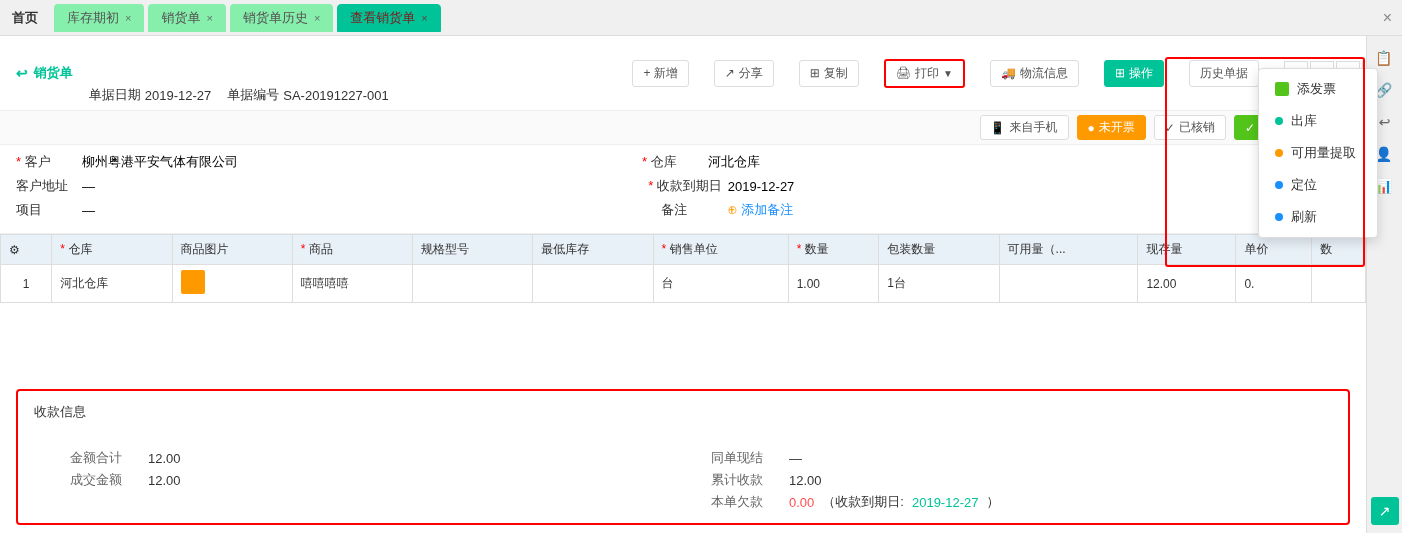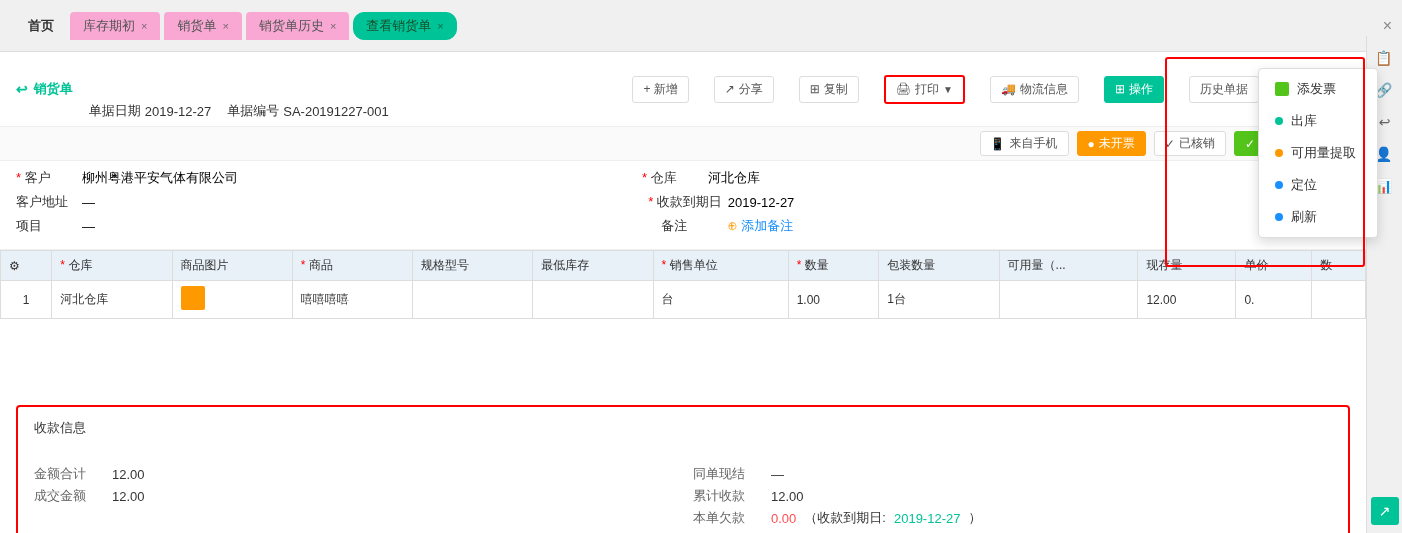--- a/index.html
+++ b/index.html
@@ -1,29 +1,29 @@
 <!DOCTYPE html>
 <html><head>
   <meta charset="utf-8">
   <style>
     * { box-sizing: border-box; margin: 0; padding: 0; }
     body { font-family: 'Microsoft YaHei', Arial, sans-serif; font-size: 13px; background: #f5f5f5; color: #333; overflow: hidden; }
 
     
     .tab-bar {
       display: flex; align-items: center; background: #f0f0f0; border-bottom: 1px solid #ddd;
-      height: 52px; padding: 0 16px; gap: 4px; position: relative;
+      height: 36px; padding: 0 0; gap: 4px; position: relative;
     }
     .tab-item {
       display: flex; align-items: center; padding: 0 12px; height: 28px; border-radius: 4px 4px 0 0;
       cursor: pointer; font-size: 13px; gap: 6px; border: 1px solid transparent;
-      background: #f9a8d4; color: #555;
+      background: #86efac; color: #555;
     }
     .tab-item.active {
-      background: #00c398; color: #14532d; border-color: #00c398; border-radius: 11px;
+      background: #00c398; color: #7f1d1d; border-color: #00c398;
     }
     .tab-item .close-icon { font-size: 11px; color: inherit; opacity: 0.8; }
     .tab-home { background: transparent; border: none; color: #333; font-weight: bold; }
     .tab-bar-close {
       position: absolute; right: 10px; top: 50%; transform: translateY(-50%);
       font-size: 16px; cursor: pointer; color: #888;
     }
 
     
     .main-content { background: #fff; height: calc(533px - 36px); display: flex; flex-direction: column; }
@@ -87,21 +87,21 @@
     .data-table th.required::before { content: '* '; color: red; }
     .data-table td { padding: 5px 8px; border: 1px solid #ddd; white-space: nowrap; }
     .data-table tr:nth-child(even) td { background: #fafafa; }
     .data-table .subtotal td { background: #f5f5f5; font-weight: bold; }
     .gear-cell { text-align: center; }
     .product-img { width: 24px; height: 24px; background: #ff9900; display: inline-block; border-radius: 2px; }
 
     
     .bottom-info { padding: 12px 16px; border: 2px solid red; margin: 8px 16px; border-radius: 4px; }
     .bottom-info-title { font-weight: normal; margin-bottom: 28px; }
-    .info-grid { display: grid; grid-template-columns: 1fr 1fr; gap: 4px 20px; }
+    .info-grid { display: grid; grid-template-columns: 1fr 1fr; gap: 4px 20px; margin-left: 36px; }
     .info-item { display: flex; align-items: center; gap: 8px; }
     .info-label { color: #666; min-width: 70px; }
     .info-value { color: #333; }
     .info-value.red { color: #ff4d4f; }
     .info-value.green-link { color: #00c398; }
 
     
     .right-sidebar {
       position: absolute; right: 0; top: 36px; width: 36px;
       background: #f0f0f0; border-left: 1px solid #ddd;

